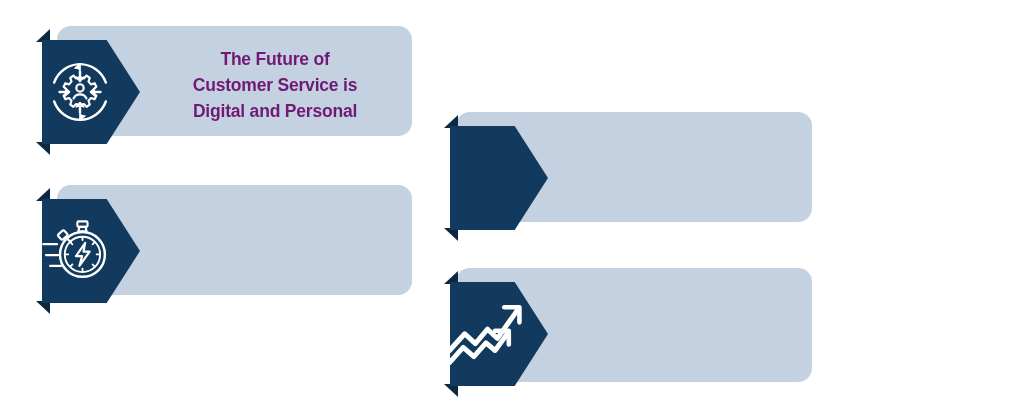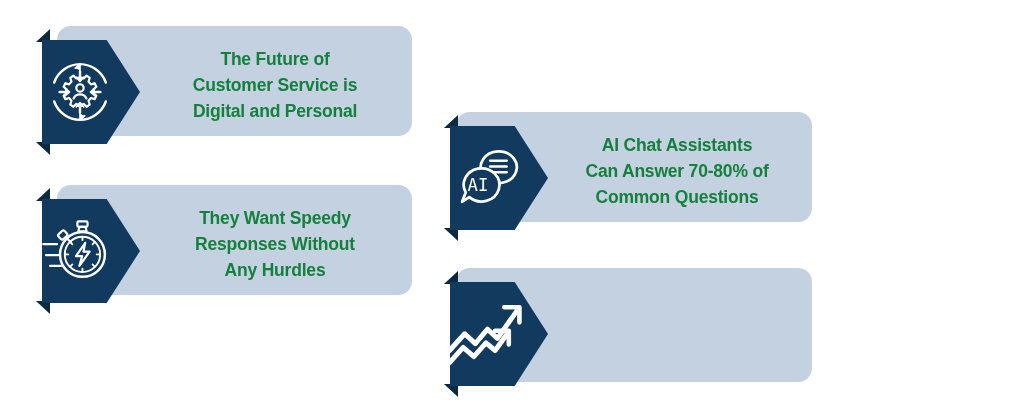--- a/index.html
+++ b/index.html
@@ -71,21 +71,21 @@
   .badge-icon svg {
     display: block;
     width: 100%;
     height: 100%;
     overflow: visible;
   }
 
   
   .card-text {
     position: absolute;
-    color: #15803d;
+    color: #701a75;
     font-weight: bold;
     font-size: 17.5px;
     line-height: 1.48;
     text-align: center;
     letter-spacing: -0.2px;
     white-space: pre-line;
   }
 </style>
 </head>
 <body>
@@ -169,47 +169,29 @@
         <path d="M41.5 37 L44.7 40.2" stroke-width="2.6"></path>
         <path d="M77.5 73 L74.3 69.8" stroke-width="2.6"></path>
         <path d="M41.5 73 L44.7 69.8" stroke-width="2.6"></path>
         <path d="M77.5 37 L74.3 40.2" stroke-width="2.6"></path>
 
         <path d="M63.5 38 L50 57.5 L59 57.5 L55 72 L70 51 L61 51 Z" stroke-width="3.2"></path>
       </svg>
     </div>
   </div>
 
-  <div class="card-text" style="left:150px; top:206px; width:250px;">They Want Speedy
-Responses  Without
-Any Hurdles</div>
 
   <div class="card" style="left:456px; top:112px; width:356px; height:110px;"></div>
 
   <div class="badge" style="left:444px; top:126px;">
     <div class="fold fold-top"></div>
     <div class="fold fold-bottom"></div>
     <div class="badge-body"></div>
-    <div class="badge-icon" style="left:8px; top:16px; width:72px; height:72px;">
-      <svg viewBox="0 0 100 100" fill="none" stroke="#ffffff" stroke-width="3.8" stroke-linecap="round" stroke-linejoin="round">
-
-        <path d="M64 13 A25 22 0 1 1 48.5 51.5 L38 56.5 L43 45.5 A25 22 0 0 1 64 13 Z" stroke-width="3.8"></path>
-        <path d="M53 26 L76 26" stroke-width="3.4"></path>
-        <path d="M53 34 L76 34" stroke-width="3.4"></path>
-        <path d="M53 42 L76 42" stroke-width="3.4"></path>
-
-        <path d="M36 37 A25 23 0 1 1 24 76.5 L14 83 L19 70 A25 23 0 0 1 36 37 Z" fill="#123a5e" stroke="#ffffff" stroke-width="3.8"></path>
-        <text x="36" y="68" fill="#ffffff" stroke="none" font-family="DejaVu Sans Mono, monospace" font-size="24" text-anchor="middle">AI</text>
-      </svg>
-    </div>
-  </div>
-
-  <div class="card-text" style="left:552px; top:133px; width:250px;">AI Chat  Assistants
-Can Answer 70-80% of
-Common Questions</div>
+  </div>
+
 
   <div class="card" style="left:456px; top:268px; width:356px; height:114px;"></div>
 
   <div class="badge" style="left:444px; top:282px;">
     <div class="fold fold-top"></div>
     <div class="fold fold-bottom"></div>
     <div class="badge-body"></div>
     <div class="badge-icon" style="left:4px; top:18px; width:76px; height:66px;">
       <svg viewBox="0 0 100 86" fill="none" stroke="#ffffff" stroke-width="6.5" stroke-linecap="round" stroke-linejoin="round">
 

